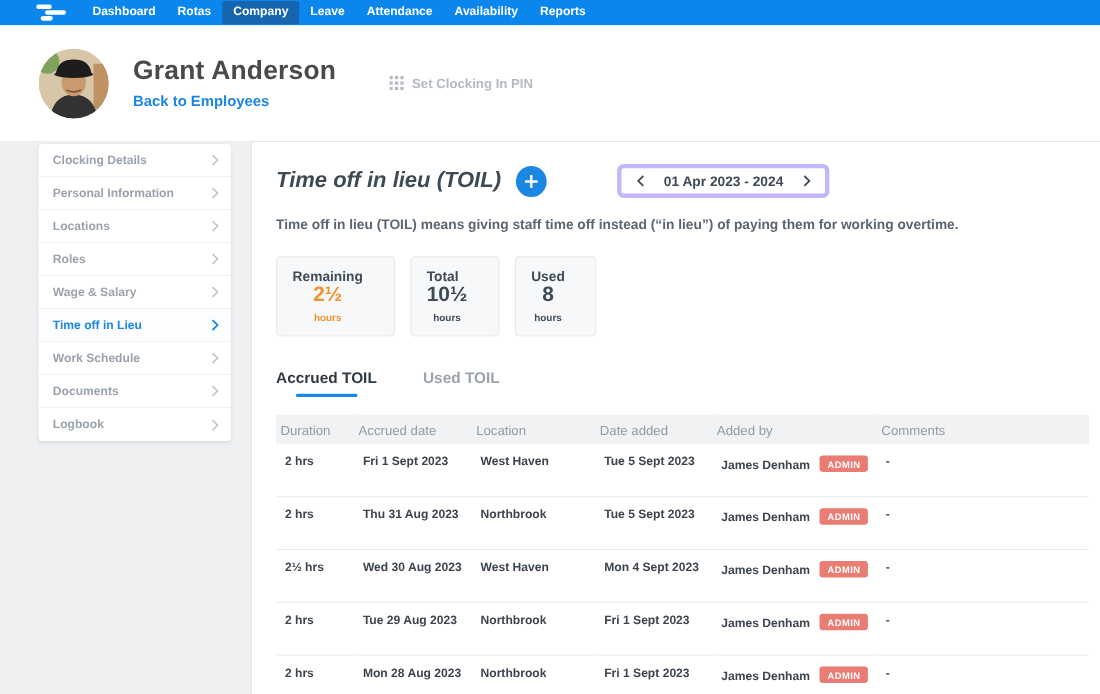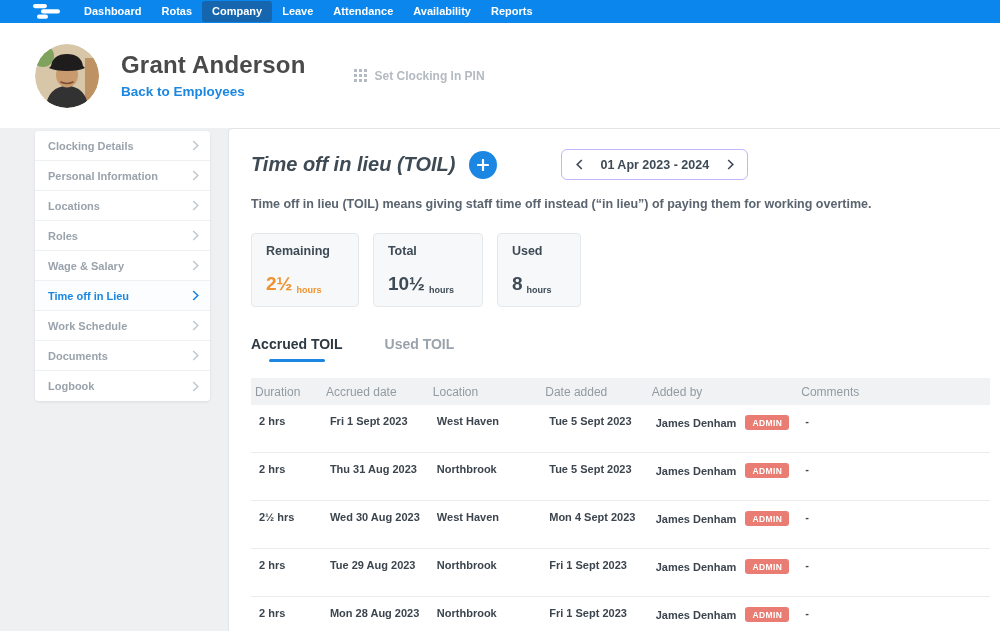--- a/index.html
+++ b/index.html
@@ -130,21 +130,21 @@
     align-items: center;
     justify-content: center;
     cursor: pointer;
     flex: none;
   }
   .date-picker {
     margin-left: 64px;
     height: 31px;
     display: flex;
     align-items: center;
-    border: 1px solid #c4b5fd;
+    border: 4px solid #c4b5fd;
     border-radius: 6px;
     background: #fff;
     padding: 0 4px;
     cursor: pointer;
   }
   .dp-btn {
     width: 26px; height: 100%;
     background: none; border: none;
     display: flex; align-items: center; justify-content: center;
     cursor: pointer;
@@ -165,21 +165,21 @@
 
   
   .stats { display: flex; gap: 14px; margin-top: 22px; }
   .stat-card {
     background: #f7f8f9;
     border: 1px solid #e5e8ea;
     border-radius: 4px;
     padding: 10px 28px 11px 14px;
   }
   .stat-label { font-size: 12.5px; font-weight: 700; color: #3e4a56; }
-  .stat-value-row { margin-top: 15px; display: flex; align-items: flex-end; gap: 4px; }
+  .stat-value-row { margin-top: 0; display: flex; align-items: center; gap: 4px; flex-direction: column; }
   .stat-value { font-size: 19px; font-weight: 700; color: #3e4a56; }
   .stat-unit { font-size: 9px; font-weight: 700; color: #3e4a56; }
   .stat-card.highlight .stat-value,
   .stat-card.highlight .stat-unit { color: #f0922f; }
 
   
   .tabs { display: flex; gap: 42px; margin-top: 29px; align-items: center; }
   .tab {
     position: relative;
     font-size: 14px;

